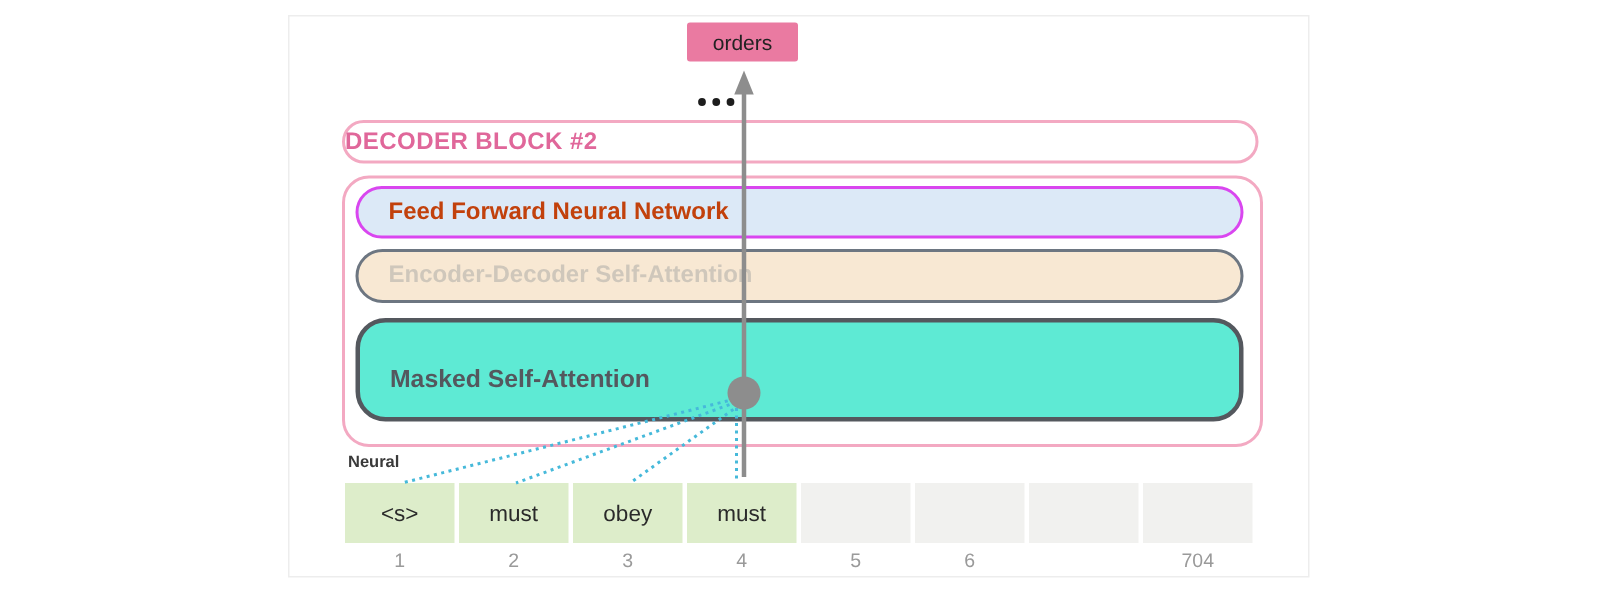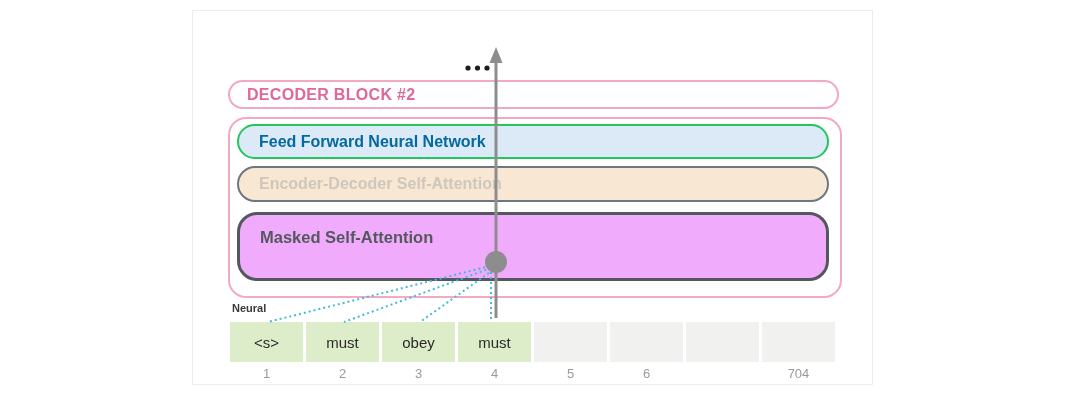--- a/index.html
+++ b/index.html
@@ -17,45 +17,45 @@
     background:#ea7aa1;border-radius:2px;
     display:flex;align-items:center;justify-content:center;
     font-size:14px;color:#222222;z-index:2;
   }
   .decoder-pill{
     position:absolute;left:228px;top:80px;width:611px;height:29px;
     border:2px solid #f3a9c2;border-radius:16px;box-sizing:border-box;
     display:flex;align-items:center;background:#ffffff;z-index:1;
   }
   .decoder-pill .decoder-label{
-    padding-left:17px;font-size:16px;font-weight:bold;color:#e0679a;
+    padding-left:0;font-size:16px;font-weight:bold;color:#e0679a;
     letter-spacing:0.3px;white-space:nowrap;
   }
   .decoder-container{
     position:absolute;left:228px;top:117px;width:614px;height:181px;
     border:2px solid #f3a9c2;border-radius:18px;box-sizing:border-box;
     background:#ffffff;z-index:1;
   }
   .layer{
     position:absolute;box-sizing:border-box;z-index:2;
     display:flex;align-items:center;
     font-weight:bold;font-size:16px;white-space:nowrap;
   }
   .layer-ffnn{
     left:237px;top:124px;width:592px;height:35px;border-radius:18px;
-    background:#dce9f7;border:2px solid #22c55e;color:#0369a1;
+    background:#dce9f7;border:2px solid #d946ef;color:#c2410c;
   }
   .layer-encdec{
     left:237px;top:166px;width:592px;height:36px;border-radius:18px;
     background:#f8e8d3;border:2px solid #6d7681;color:#cfc7bb;
   }
   .layer-masked{
     left:237px;top:212px;width:592px;height:69px;border-radius:20px;
-    background:#f0abfc;border:3px solid #54585e;color:#54585e;
-    align-items:flex-start;font-size:16.5px;
+    background:#5eead4;border:3px solid #54585e;color:#54585e;
+    align-items:center;font-size:16.5px;
   }
   .layer .layer-label{padding-left:20px;}
   .layer-masked .layer-label{padding-top:13px;}
   .input-label{
     position:absolute;left:232px;top:302px;
     font-size:11px;font-weight:bold;color:#3a3a3a;z-index:2;
   }
   .token-row{
     position:absolute;left:230px;top:322px;display:flex;gap:3px;z-index:2;
   }
@@ -82,20 +82,23 @@
     text-shadow:1px 1px 0 #ffffff;white-space:nowrap;
   }
 </style>
 </head>
 <body>
 
 <div class="stage">
 
   <div class="card"></div>
 
+  <div class="orders-token">
+    <span>orders</span>
+  </div>
 
   <div class="decoder-pill">
     <span class="decoder-label">DECODER BLOCK #2</span>
   </div>
 
   <div class="decoder-container"></div>
 
   <div class="layer layer-ffnn">
     <span class="layer-label">Feed Forward Neural Network</span>
   </div>

